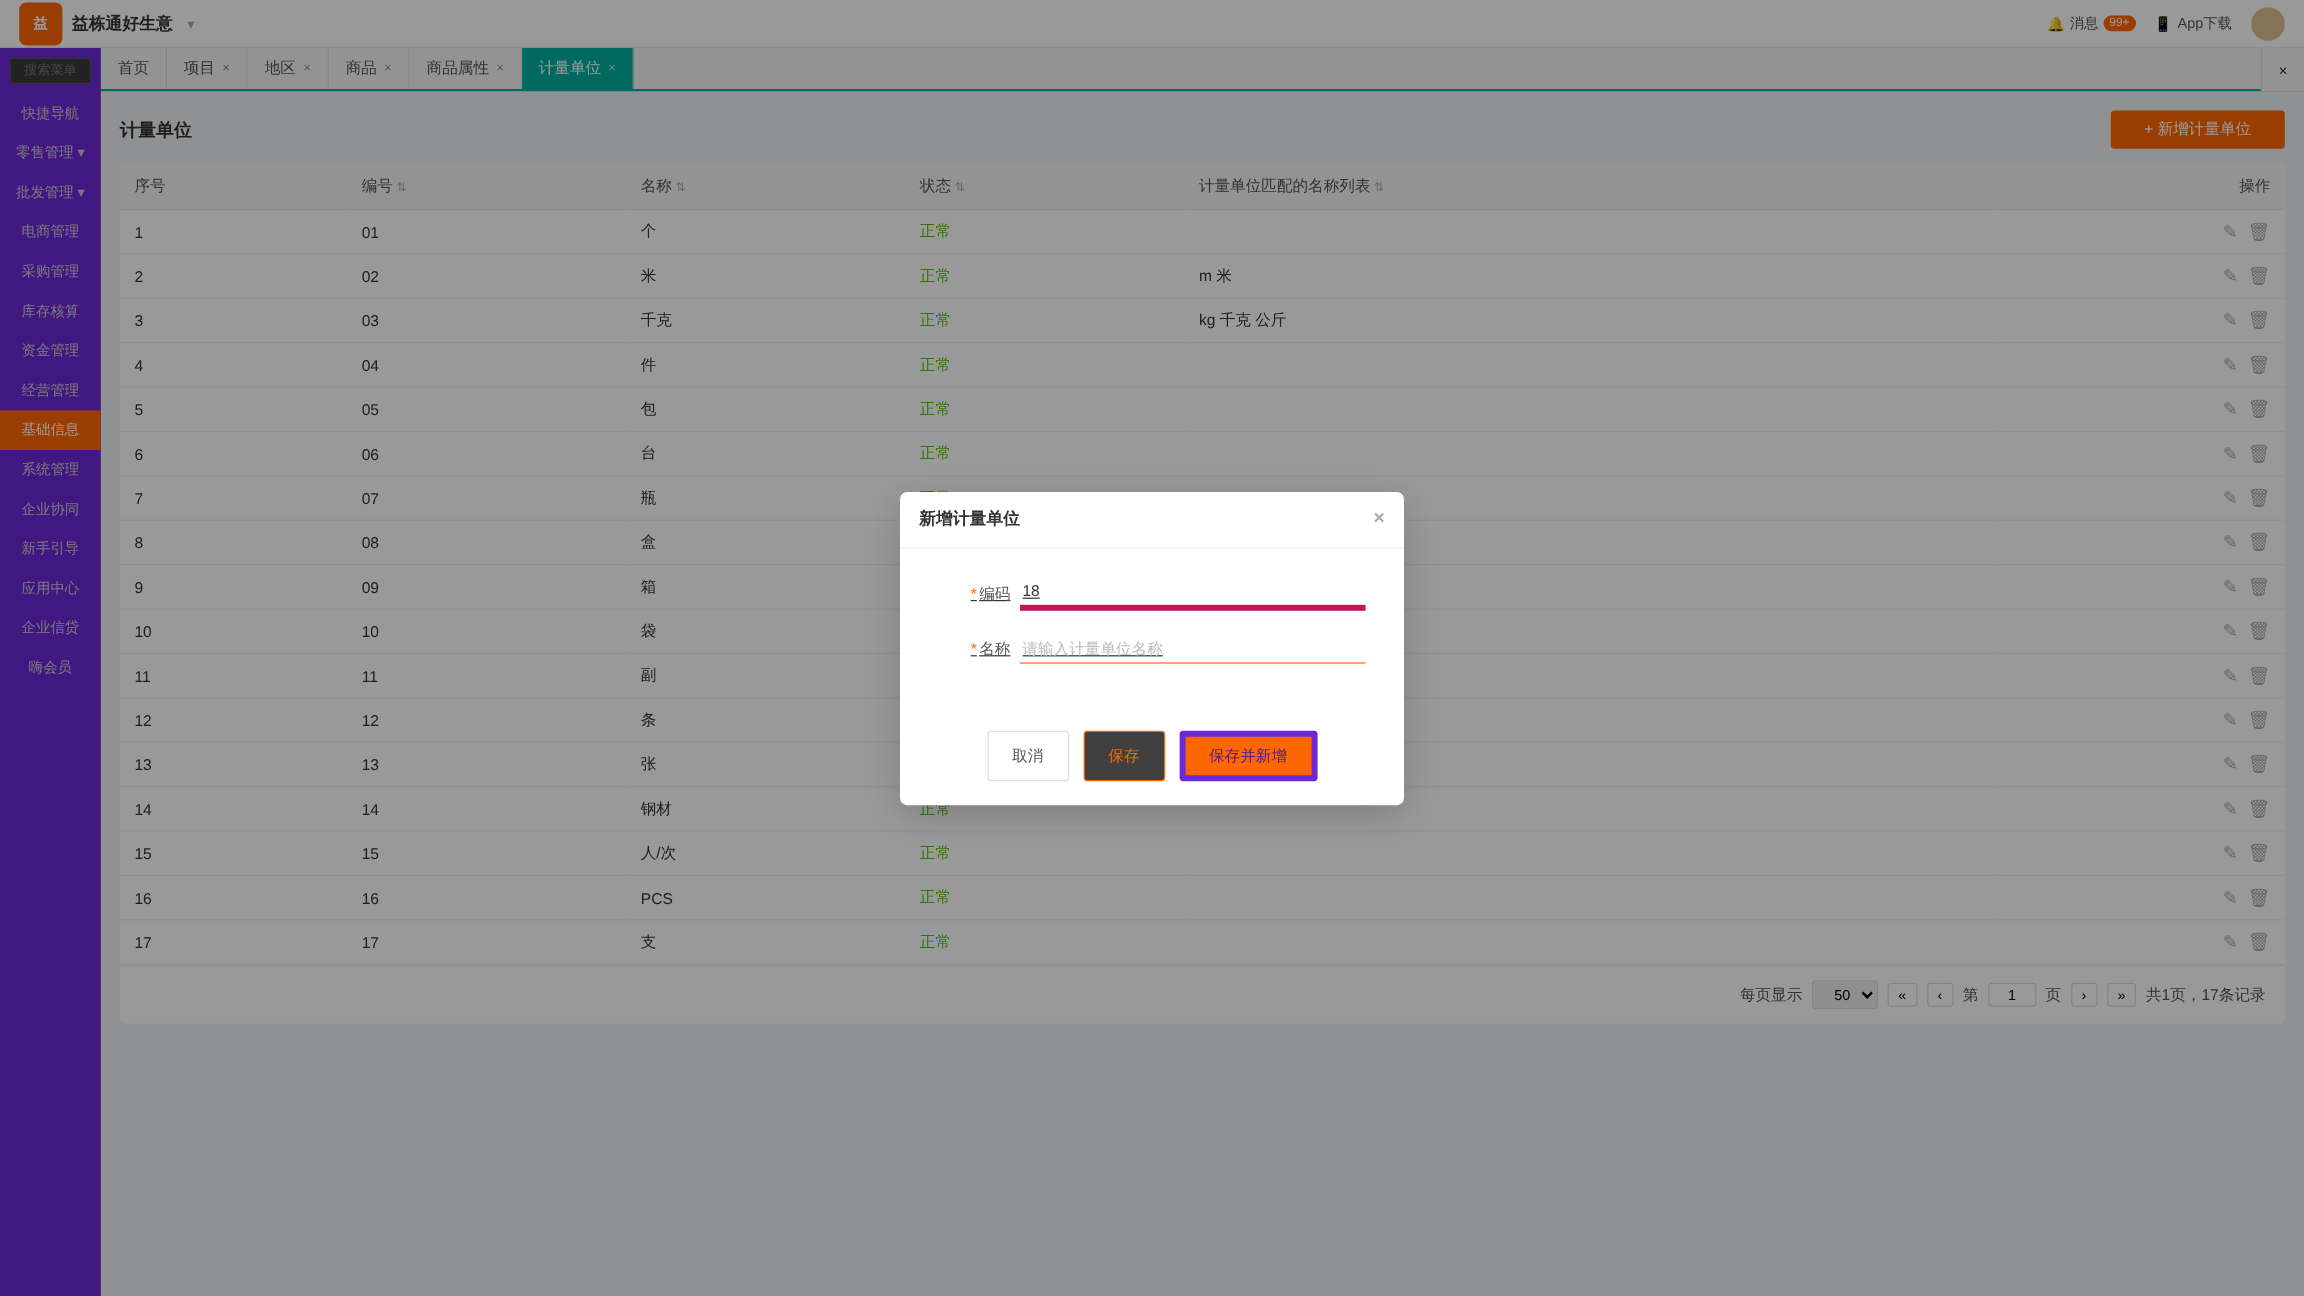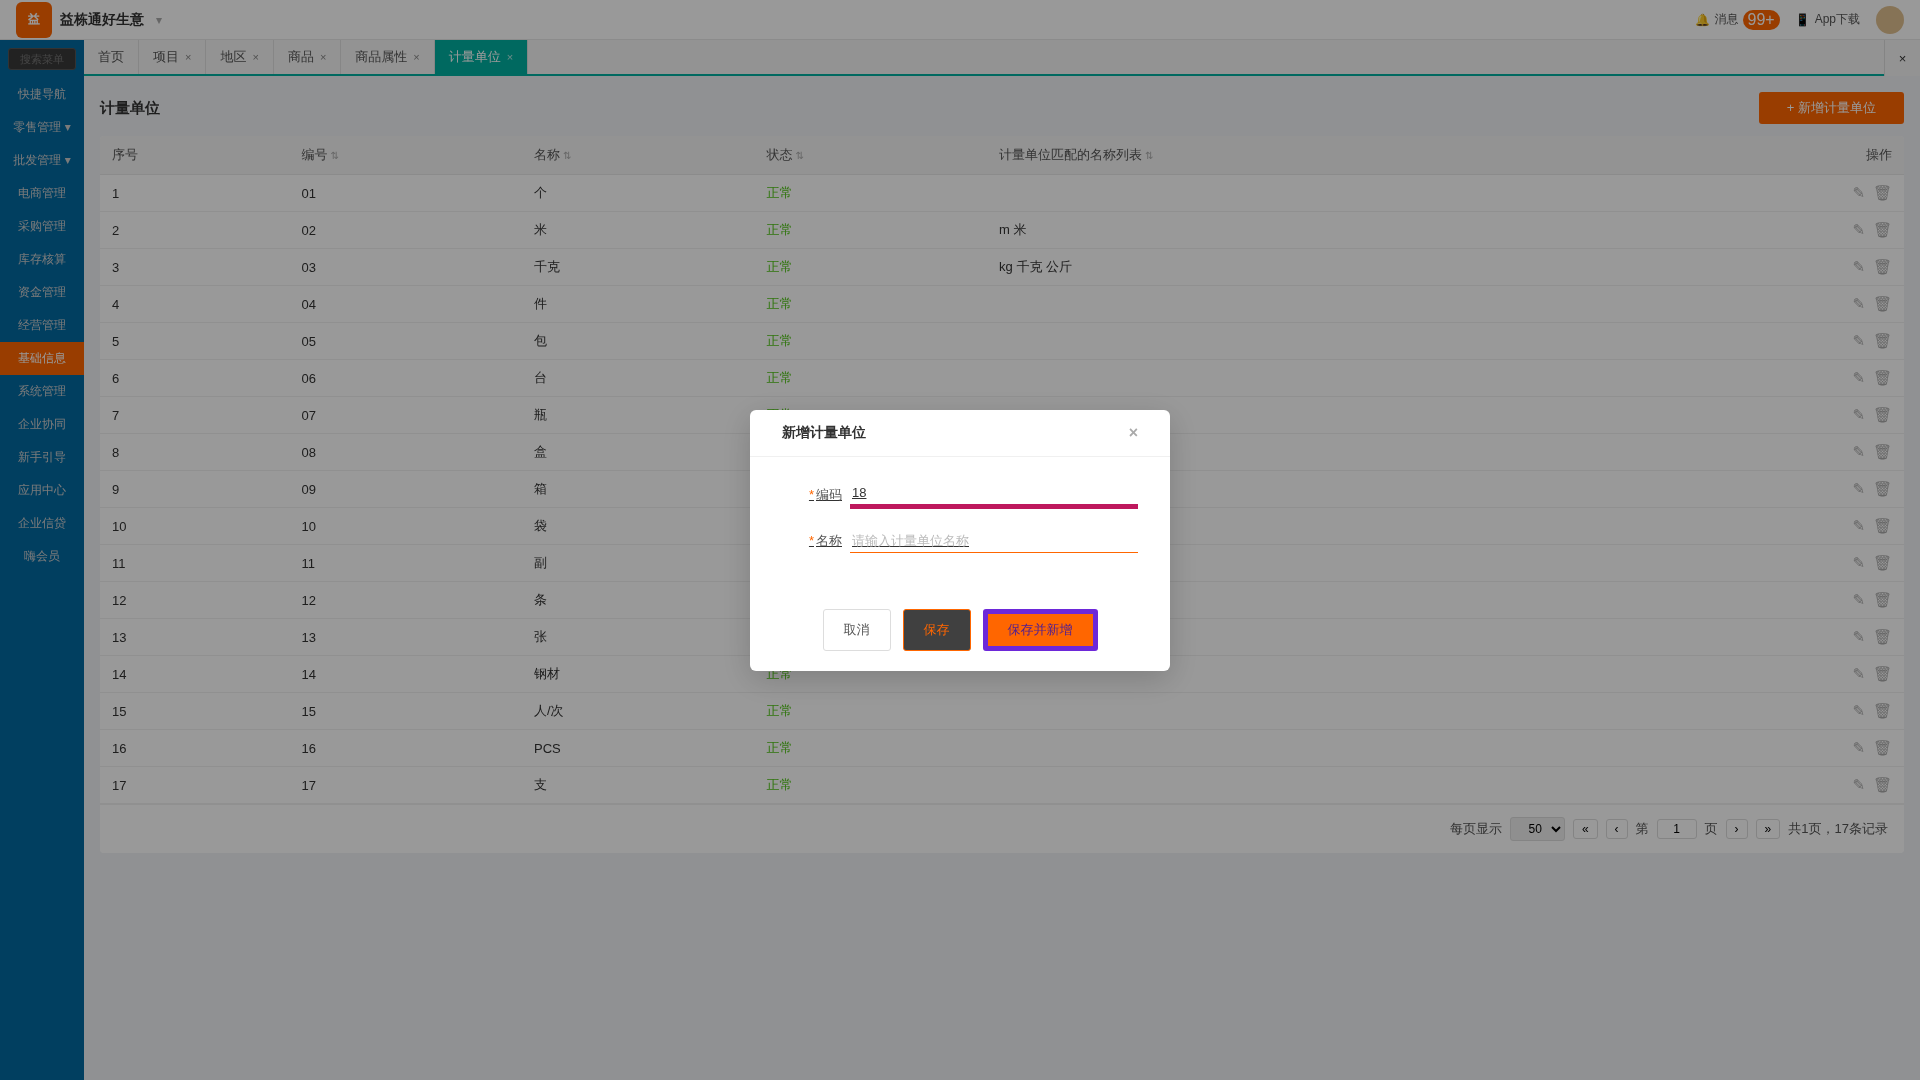--- a/index.html
+++ b/index.html
@@ -51,37 +51,37 @@
       gap: 4px;
       cursor: pointer;
       font-size: 12px;
       color: #555;
     }
     .badge {
       background: #f60;
       color: #fff;
       border-radius: 10px;
       padding: 1px 5px;
-      font-size: 16px;
+      font-size: 10px;
     }
     .avatar {
       width: 28px;
       height: 28px;
       background: #ccc;
       border-radius: 50%;
     }
 
     
     .sidebar {
       position: fixed;
       top: 40px;
       left: 0;
       width: 84px;
       bottom: 0;
-      background: #0369a1;
+      background: #6d28d9;
       overflow-y: auto;
       z-index: 90;
     }
     .sidebar-item {
       padding: 10px 4px;
       text-align: center;
       color: #ccc;
       cursor: pointer;
       font-size: 12px;
       line-height: 1.4;
@@ -285,21 +285,21 @@
 
     
     .dialog {
       background: #fff;
       border-radius: 6px;
       width: 420px;
       box-shadow: 0 8px 32px rgba(0,0,0,0.18);
       overflow: hidden;
     }
     .dialog-header {
-      padding: 14px 32px;
+      padding: 14px 16px;
       font-size: 14px;
       font-weight: bold;
       color: #333;
       border-bottom: 1px solid #f0f0f0;
       display: flex;
       align-items: center;
       justify-content: space-between;
     }
     .dialog-close {
       cursor: pointer;

